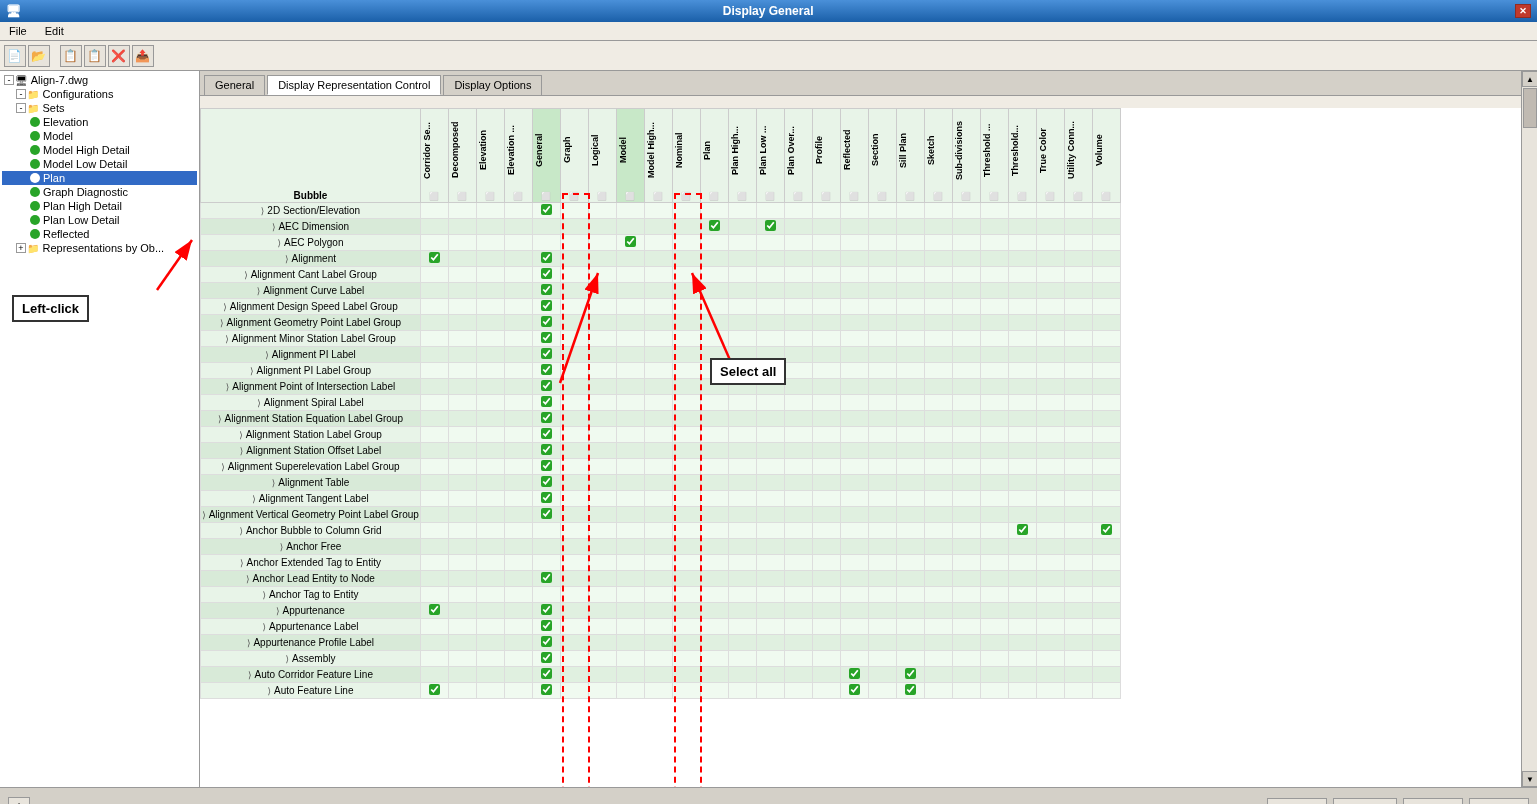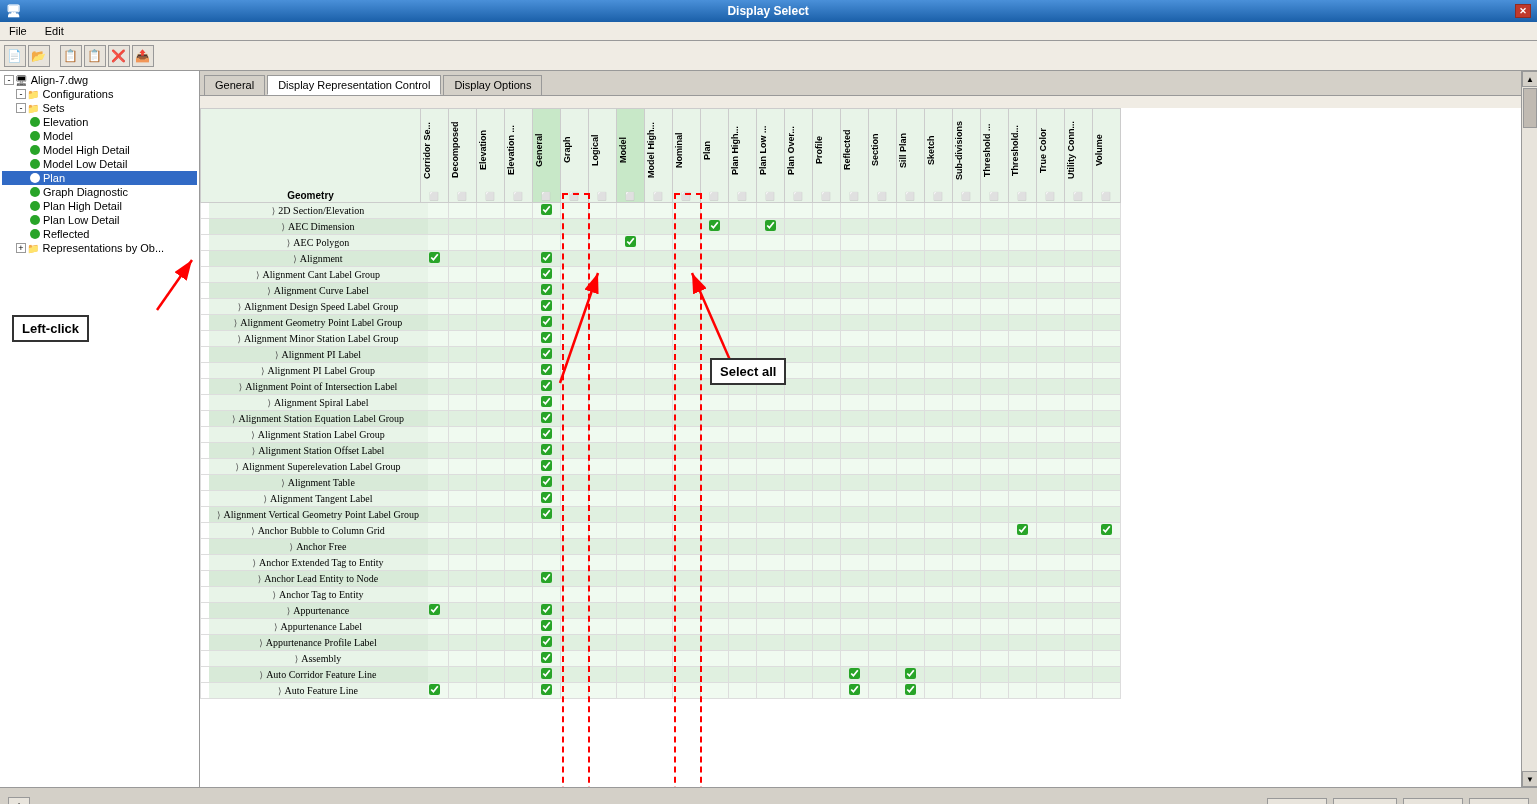--- a/index.html
+++ b/index.html
@@ -172,24 +172,23 @@
       text-align: center;
       margin-top: 2px;
     }
     
     .obj-col {
       min-width: 220px;
       max-width: 220px;
       text-align: left;
       padding: 1px 4px;
       position: sticky;
-      left: 8px;
+      left: 0;
       background: #e8f4e8;
       z-index: 5;
-      font-family: Liberation Serif, serif;
     }
     
     .disp-table td {
       border: 1px solid #ddd;
       text-align: center;
       padding: 1px;
       height: 16px;
     }
     
     .disp-table tr:nth-child(odd) td { background: #f0faf0; }
@@ -259,21 +258,21 @@
       background: #c0bab2; 
       border: 1px solid #999; 
       margin: 1px;
     }
   </style>
 </head>
 <body>
 
 <div class="title-bar">
   <span>🖥</span>
-  <span>Display Select</span>
+  <span>Display General</span>
   <div class="title-bar-buttons">
     <div class="title-btn">✕</div>
   </div>
 </div>
 
 <div class="menu-bar">
   <span class="menu-item">File</span>
   <span class="menu-item">Edit</span>
 </div>
 
@@ -344,21 +343,21 @@
     <div class="tree-item" style="padding-left: 28px;">
       <span class="green-dot"></span>
       <span>Reflected</span>
     </div>
     <div class="tree-item" style="padding-left: 14px;">
       <span class="expand-btn">+</span>
       <span class="tree-icon folder-icon">📁</span>
       <span>Representations by Ob...</span>
     </div>
 
-    <div style="position: relative; margin-top: 60px; margin-left: 10px;">
+    <div style="position: relative; margin-top: 40px; margin-left: 10px;">
       <div style="background: white; border: 2px solid #333; padding: 4px 8px; font-size: 13px; font-weight: bold; display: inline-block;">
         <span>Left-click</span>
       </div>
       
       <div style="position: absolute; top: -60px; right: -10px; width: 60px; height: 60px;">
         <svg width="60" height="60" viewBox="0 0 60 60">
           <defs>
             <marker id="arrowhead1" markerWidth="8" markerHeight="6" refX="8" refY="3" orient="auto">
               <polygon points="0 0, 8 3, 0 6" fill="red"></polygon>
             </marker>
@@ -415,21 +414,21 @@
               </marker>
             </defs>
             <line x1="10" y1="115" x2="48" y2="5" stroke="red" stroke-width="2.5" marker-end="url(#arrowhead3)"></line>
           </svg>
         </div>
 
         <table class="disp-table">
           <thead>
             <tr>
               <th class="obj-header">
-                <span>Geometry</span>
+                <span>Bubble</span>
               </th>
               <th>
                 <span class="col-header-text">Corridor Se...</span>
                 <span class="col-header-icon">⬜</span>
               </th>
               <th>
                 <span class="col-header-text">Decomposed</span>
                 <span class="col-header-icon">⬜</span>
               </th>
               <th>

